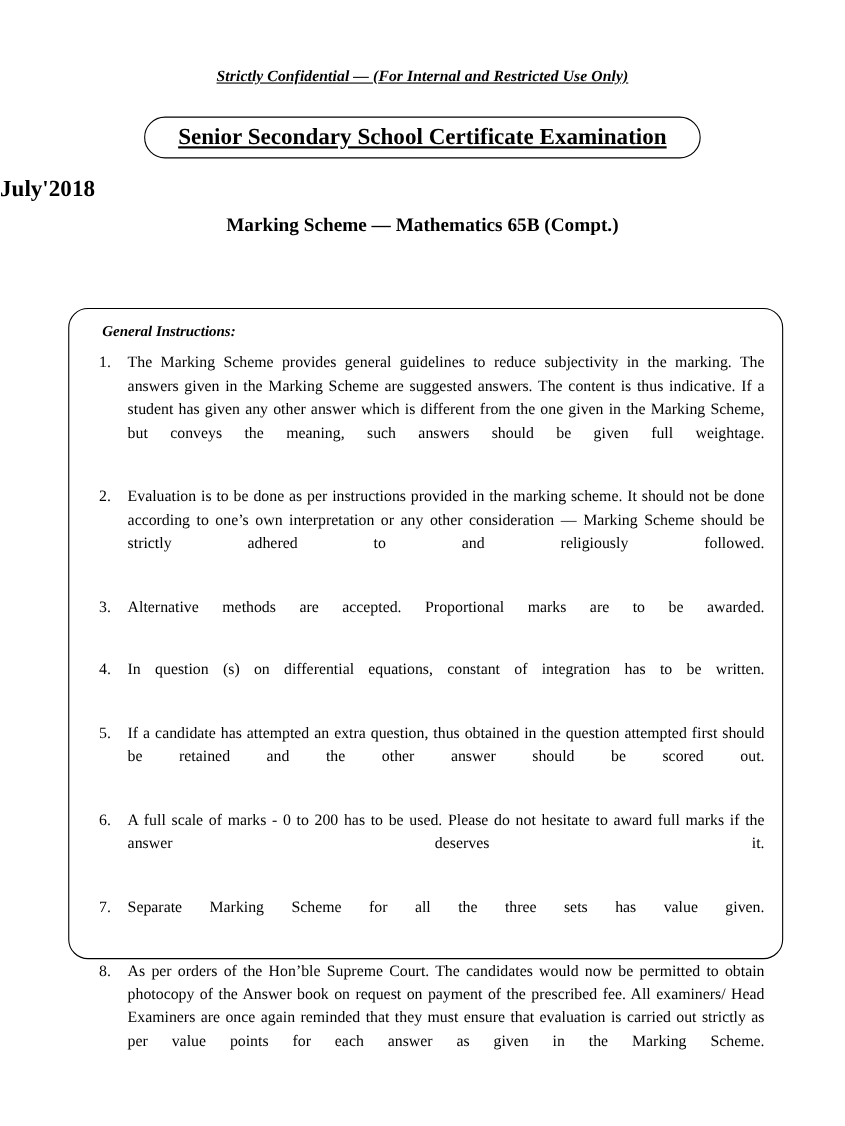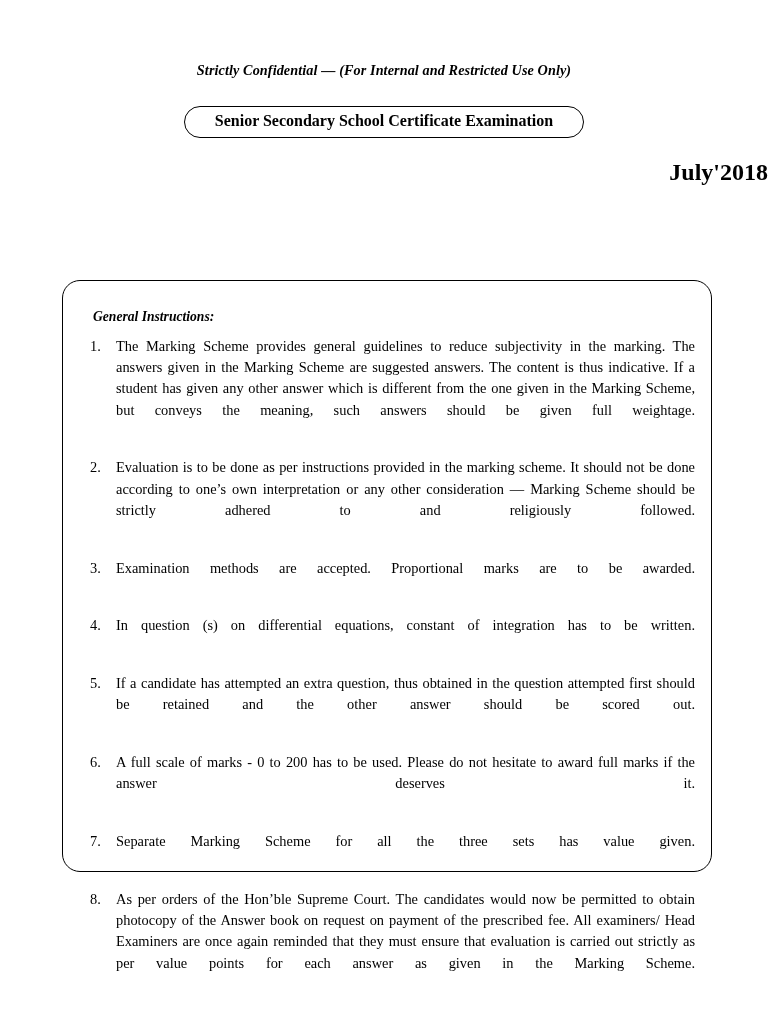--- a/index.html
+++ b/index.html
@@ -27,49 +27,51 @@
   .confidential {
     position: absolute;
     top: 62px;
     left: 0;
     width: 768px;
     text-align: center;
     font-size: 14.2px;
     font-weight: bold;
     font-style: italic;
     letter-spacing: 0.1px;
+    text-decoration: underline;
   }
 
   
   .capsule-wrap {
     position: absolute;
     top: 106px;
     left: 0;
     width: 768px;
     display: flex;
     justify-content: center;
   }
   .capsule {
     border: 1.6px solid #000;
     border-radius: 22px;
     padding: 5px 30px 7px 30px;
-    font-size: 16px;
+    font-size: 21px;
     font-weight: bold;
     line-height: 1.15;
     white-space: nowrap;
+    text-decoration: underline;
   }
 
   
   .exam-date {
     position: absolute;
     top: 159px;
     left: 0;
     width: 768px;
-    text-align: right;
-    font-size: 24px;
+    text-align: left;
+    font-size: 21px;
     font-weight: bold;
   }
   .subject-line {
     position: absolute;
     top: 194px;
     left: 0;
     width: 768px;
     text-align: center;
     font-size: 17.5px;
     font-weight: bold;
@@ -85,21 +87,21 @@
     box-sizing: border-box;
     border: 1.3px solid #000;
     border-radius: 18px;
     padding: 12px 16px 0 16px;
   }
 
   .instructions-title {
     font-size: 13.6px;
     font-weight: bold;
     font-style: italic;
-    margin: 16px 0 11px 14px;
+    margin: 0 0 11px 14px;
   }
 
   ol.instructions {
     list-style: none;
     margin: 0;
     padding: 0;
   }
   ol.instructions > li {
     position: relative;
     padding-left: 37px;
@@ -133,36 +135,37 @@
 <div class="page">
 
   <div class="confidential">Strictly Confidential — (For Internal and Restricted Use Only)</div>
 
   <div class="capsule-wrap">
     <div class="capsule">Senior Secondary School Certificate Examination</div>
   </div>
 
   <div class="exam-date">July'2018</div>
 
+  <div class="subject-line">Marking Scheme — Mathematics 65B (Compt.)</div>
 
   <div class="instructions-box">
     <div class="instructions-title">General Instructions:</div>
 
     <ol class="instructions">
       <li>
         <span class="num">1.</span>
         <span class="txt">The Marking Scheme provides general guidelines to reduce subjectivity in the marking. The answers given in the Marking Scheme are suggested answers. The content is thus indicative. If a student has given any other answer which is different from the one given in the Marking Scheme, but conveys the meaning, such answers should be given full weightage.</span>
       </li>
       <li>
         <span class="num">2.</span>
         <span class="txt">Evaluation is to be done as per instructions provided in the marking scheme. It should not be done according to one’s own interpretation or any other consideration — Marking Scheme should be strictly adhered to and religiously followed.</span>
       </li>
       <li>
         <span class="num">3.</span>
-        <span class="txt">Examination methods are accepted. Proportional marks are to be awarded.</span>
+        <span class="txt">Alternative methods are accepted. Proportional marks are to be awarded.</span>
       </li>
       <li>
         <span class="num">4.</span>
         <span class="txt">In question (s) on differential equations, constant of integration has to be written.</span>
       </li>
       <li>
         <span class="num">5.</span>
         <span class="txt">If a candidate has attempted an extra question, thus obtained in the question attempted first should be retained and the other answer should be scored out.</span>
       </li>
       <li>

